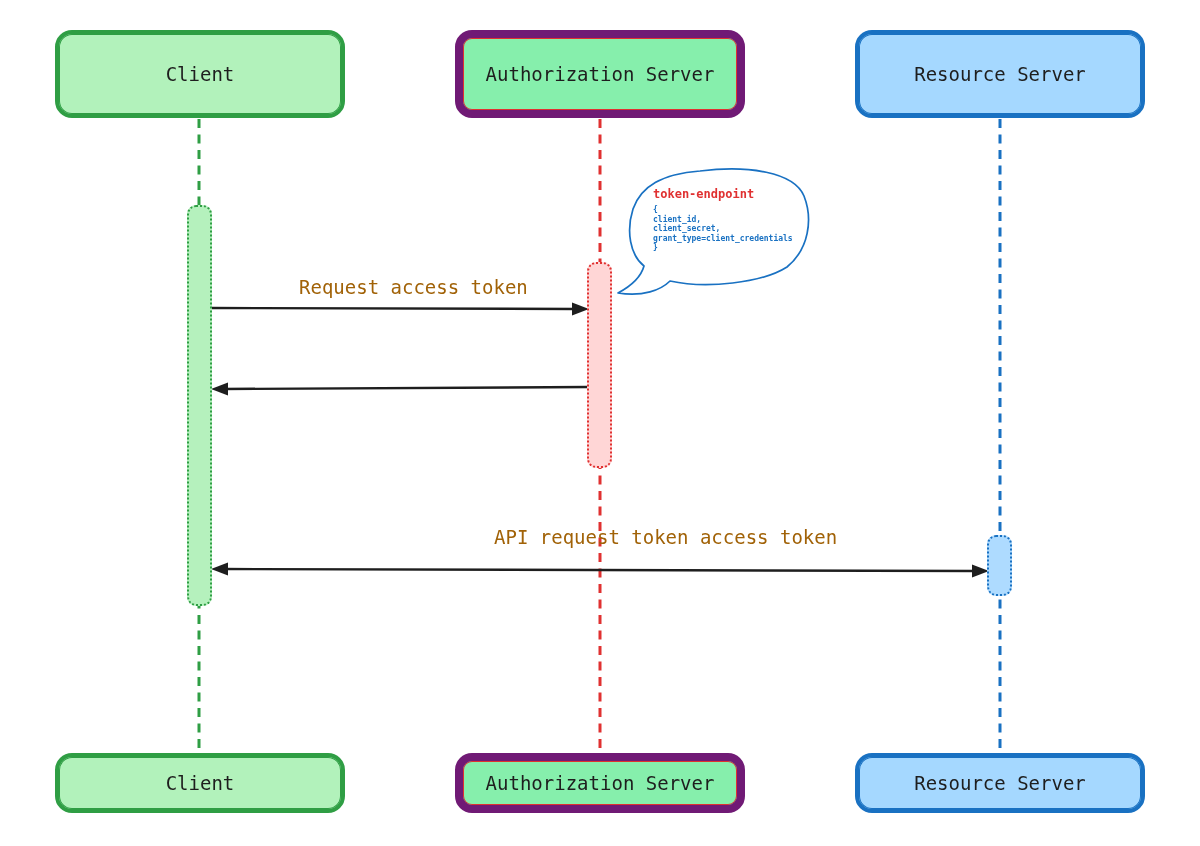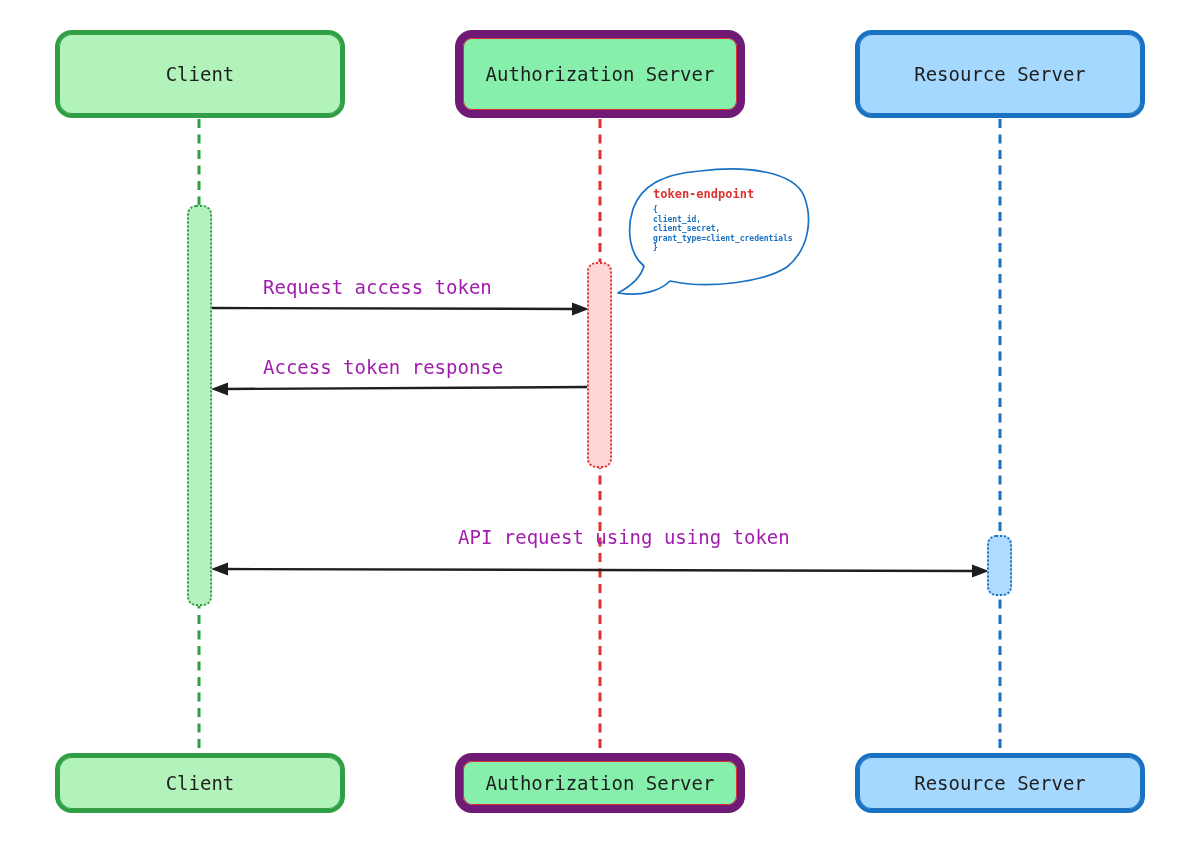--- a/index.html
+++ b/index.html
@@ -47,24 +47,25 @@
   }
   .activation.green { background: #b5f1bd; border: 2.5px dotted #2f9e44; }
   .activation.red   { background: #ffd6d6; border: 2.5px dotted #e03131; }
   .activation.blue  { background: #aedbff; border: 2.5px dotted #1971c2; }
   .act-client   { left: 187px; top: 205px; height: 401px; }
   .act-auth     { left: 587px; top: 262px; height: 206px; }
   .act-resource { left: 987px; top: 535px; height: 61px; }
 
   .msg-label {
     position: absolute;
-    color: #a21caf;
+    color: #a16207;
     font-size: 19px;
     line-height: 20px;
     white-space: nowrap;
+    margin-left: 36px;
   }
   .msg-1 { left: 263px; top: 277px; }
   .msg-2 { left: 263px; top: 357px; }
   .msg-3 { left: 458px; top: 527px; }
 
   .bubble-text {
     position: absolute;
     left: 653px; top: 189px;
     white-space: nowrap;
   }
@@ -137,22 +138,21 @@
     <span>Client</span>
   </div>
   <div class="actor-box bottom red col-auth">
     <span>Authorization Server</span>
   </div>
   <div class="actor-box bottom blue col-resource">
     <span>Resource Server</span>
   </div>
 
   <div class="msg-label msg-1">Request access token</div>
-  <div class="msg-label msg-2">Access token response</div>
-  <div class="msg-label msg-3">API request using using token</div>
+  <div class="msg-label msg-3">API request token access token</div>
 
   <div class="bubble-text">
     <div class="bubble-title">token-endpoint</div>
     <div class="bubble-line">{</div>
     <div class="bubble-line">client_id,</div>
     <div class="bubble-line">client_secret,</div>
     <div class="bubble-line">grant_type=client_credentials</div>
     <div class="bubble-line">}</div>
   </div>
 

